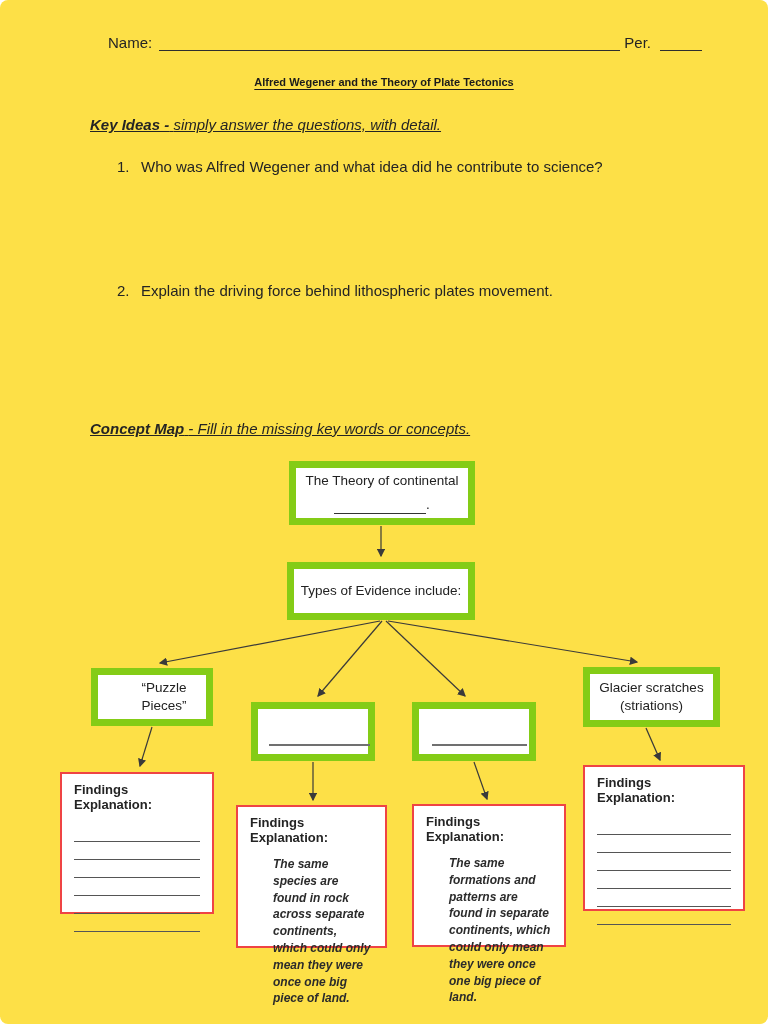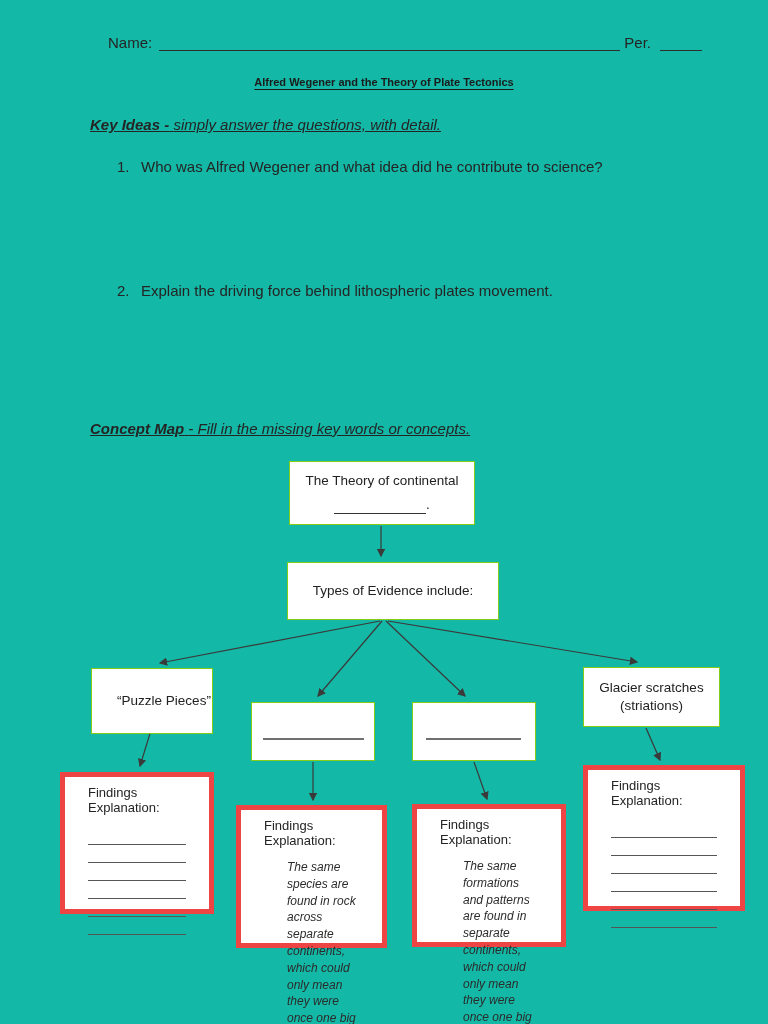--- a/index.html
+++ b/index.html
@@ -1,23 +1,24 @@
 <!DOCTYPE html>
 <html><head>
 <meta charset="utf-8">
 <style>
   html, body { margin: 0; padding: 0; background: #ffffff; }
   .page {
     position: relative;
     width: 768px;
     height: 1024px;
-    background: #14b8a6;
+    background: #fde047;
     font-family: "Liberation Sans", sans-serif;
     color: #242424;
     overflow: hidden;
+    border-radius: 8px;
   }
 
   
   .name-row {
     position: absolute;
     left: 108px; top: 34px; width: 594px;
     display: flex; align-items: flex-end;
     font-size: 15px;
   }
   .lbl { white-space: nowrap; line-height: 18px; }
@@ -48,54 +49,55 @@
   
   .connectors {
     position: absolute; left: 0; top: 0;
     width: 768px; height: 1024px;
     z-index: 1; pointer-events: none;
   }
 
   .cm-box {
     position: absolute; z-index: 2;
     background: #ffffff;
-    border: 1px solid #84cc16;
+    border: 7px solid #84cc16;
     box-sizing: border-box;
     display: flex; flex-direction: column;
     align-items: center; justify-content: center;
     text-align: center;
     font-size: 13.5px; color: #222222;
     line-height: 1.35;
   }
   #box-theory   { left: 289px; top: 461px; width: 186px; height: 64px; }
-  #box-types    { left: 287px; top: 562px; width: 212px; height: 58px; }
-  #box-puzzle   { left:  91px; top: 668px; width: 122px; height: 66px; padding-left: 24px; }
+  #box-types    { left: 287px; top: 562px; width: 188px; height: 58px; }
+  #box-puzzle   { left:  91px; top: 668px; width: 122px; height: 58px; padding-left: 24px; }
   #box-blank1   { left: 251px; top: 702px; width: 124px; height: 59px; }
   #box-blank2   { left: 412px; top: 702px; width: 124px; height: 59px; }
   #box-glacier  { left: 583px; top: 667px; width: 137px; height: 60px; padding: 0 7px; }
 
   .blank-row { display: flex; align-items: flex-end; margin-top: 5px; }
   .blank-line {
     display: inline-block; width: 92px; height: 12px;
     border-bottom: 1.5px solid #333333;
   }
   .inner-blank {
     position: absolute; top: 35px;
     border-bottom: 2px solid #707070;
   }
   #box-blank1 .inner-blank { left: 11px; width: 101px; }
   #box-blank2 .inner-blank { left: 13px; width: 95px; }
 
   .findings {
     position: absolute; z-index: 2;
     background: #ffffff;
-    border: 5px solid #ef4444;
+    border: 2px solid #ef4444;
     box-sizing: border-box;
-    padding: 8px 23px;
+    padding: 8px 12px;
     color: #242424;
+    font-weight: bold;
   }
   #findings-left       { left:  60px; top: 772px; width: 154px; height: 142px; }
   #findings-species    { left: 236px; top: 805px; width: 151px; height: 143px; }
   #findings-formations { left: 412px; top: 804px; width: 154px; height: 143px; }
   #findings-right      { left: 583px; top: 765px; width: 162px; height: 146px; }
 
   .fhead { font-size: 13px; }
   .rule-lines { margin-top: 12px; }
   .write-line { height: 17px; border-bottom: 1.4px solid #555555; }
   .fpara {

